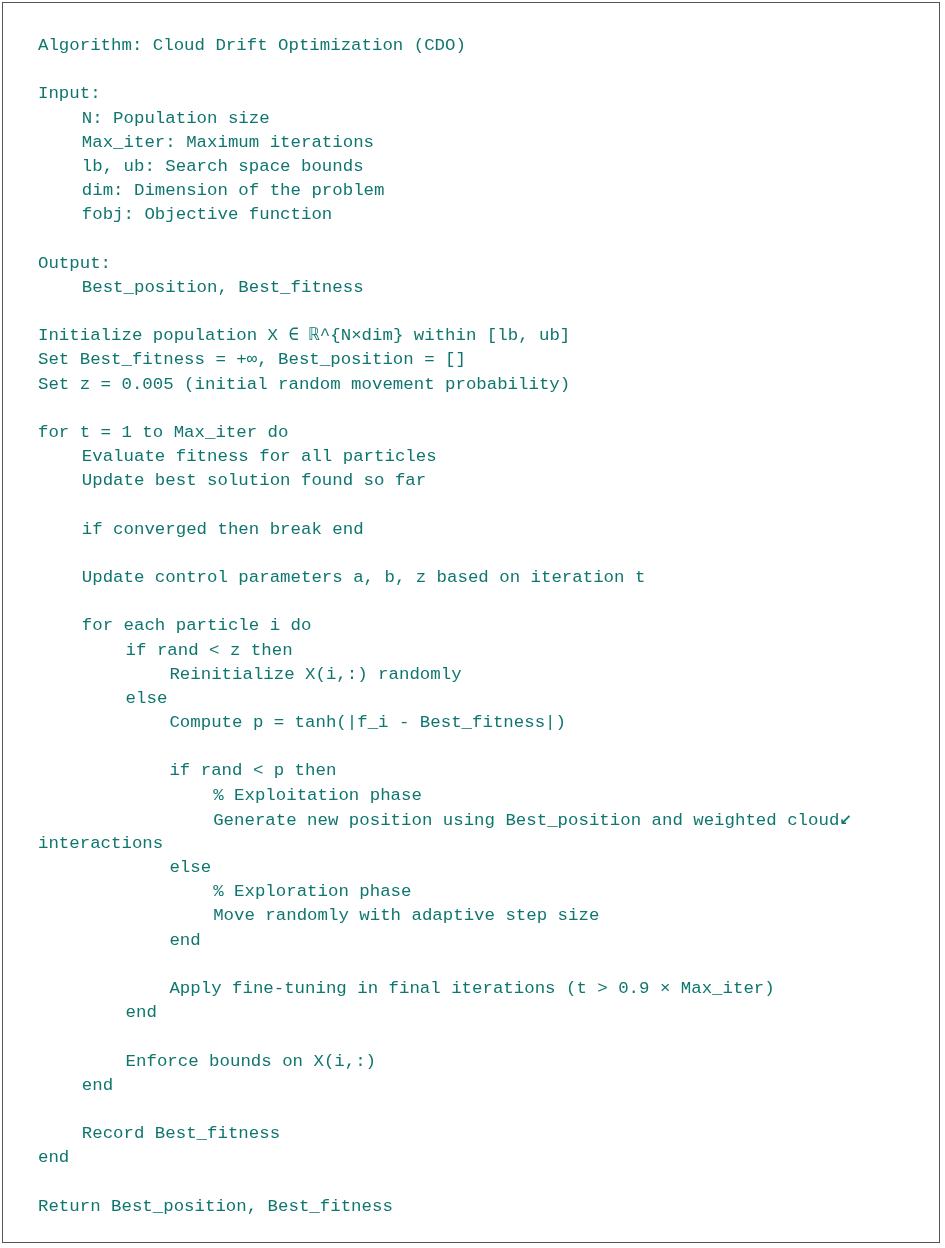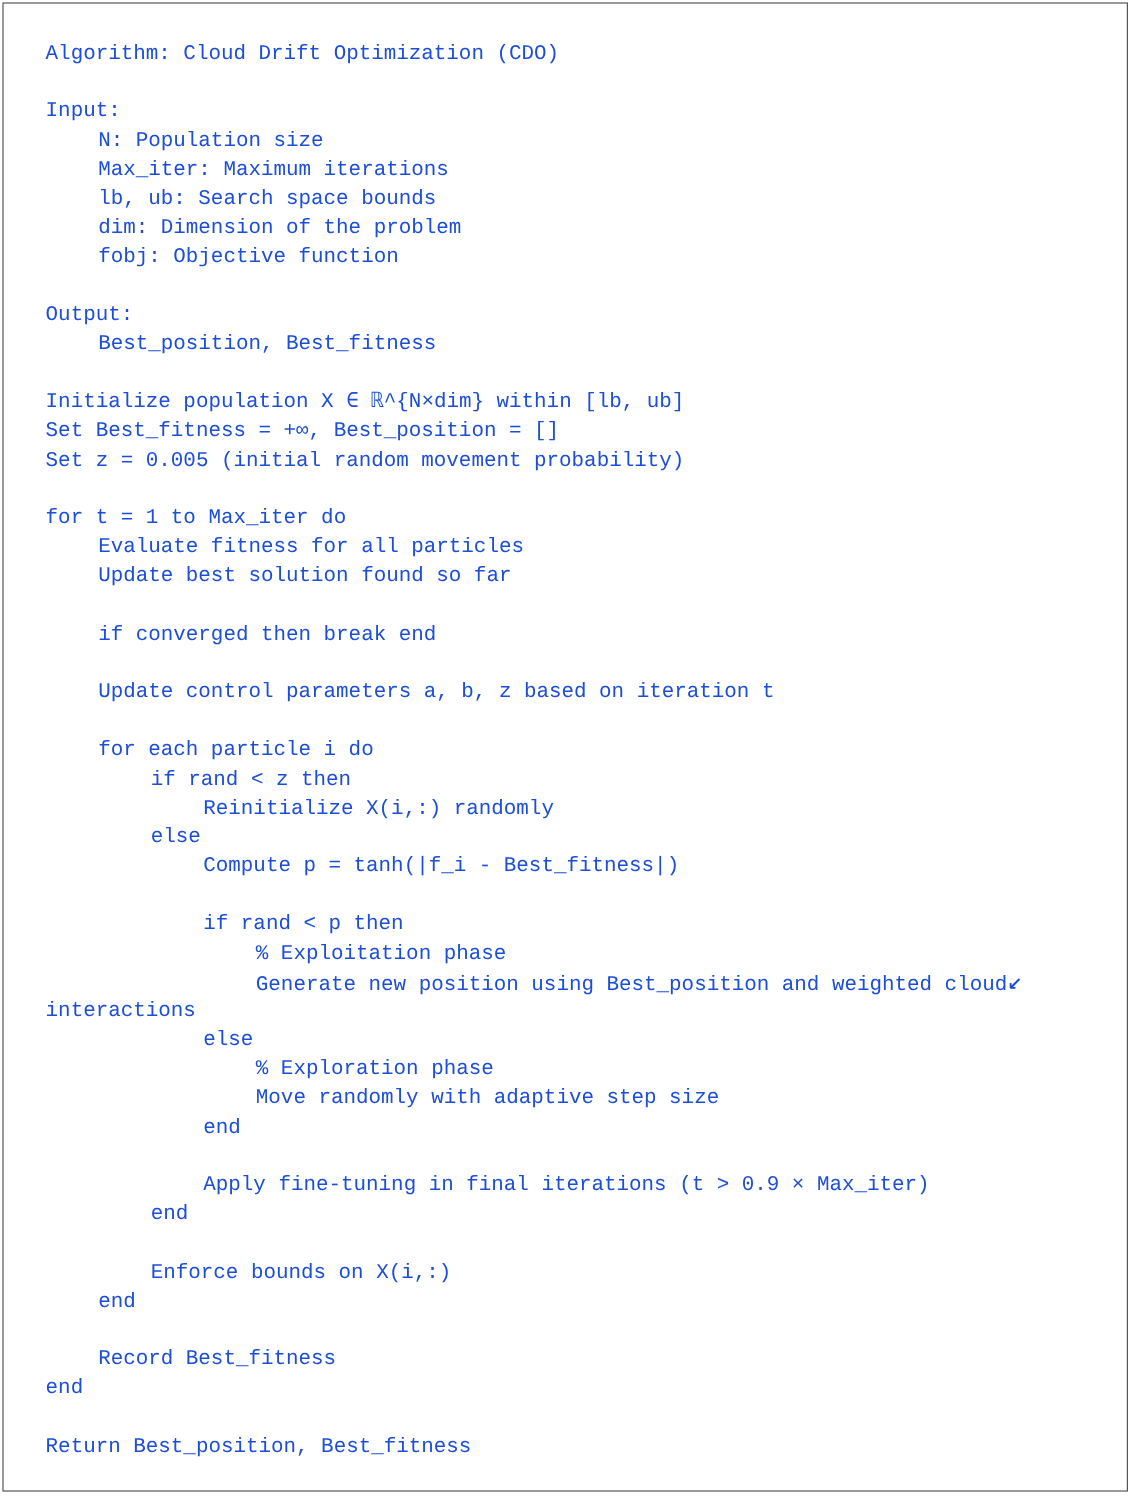--- a/index.html
+++ b/index.html
@@ -4,21 +4,21 @@
   <style>
     html, body { margin: 0; padding: 0; background: #ffffff; }
     body { width: 945px; height: 1248px; position: relative; overflow: hidden; }
     .frame {
       position: absolute; left: 2px; top: 2px; width: 938px; height: 1241px;
       border: 1.5px solid #555; box-sizing: border-box; background: #fff;
     }
     .code {
       position: absolute; left: 0; top: 0; right: 0; bottom: 0;
       font-family: "Liberation Mono", "DejaVu Sans Mono", monospace;
-      font-size: 17.4px; color: #1d4ed8; white-space: pre;
+      font-size: 17.4px; color: #0f766e; white-space: pre;
     }
     .line { position: absolute; left: 35px; height: 24px; line-height: 24px; }
     .wrap-mark { font-family: "DejaVu Sans", sans-serif; font-size: 15px; font-weight: bold; }
   </style>
 </head>
 <body>
 
 <div class="frame">
   <div class="code" id="code"><div class="line" style="top: 31px; left: 35px;"><span>Algorithm: Cloud Drift Optimization (CDO)</span></div><div class="line" style="top: 55.18px; left: 35px;"><span></span></div><div class="line" style="top: 79.36px; left: 35px;"><span>Input:</span></div><div class="line" style="top: 103.54px; left: 78.8px;"><span>N: Population size</span></div><div class="line" style="top: 127.72px; left: 78.8px;"><span>Max_iter: Maximum iterations</span></div><div class="line" style="top: 151.9px; left: 78.8px;"><span>lb, ub: Search space bounds</span></div><div class="line" style="top: 176.08px; left: 78.8px;"><span>dim: Dimension of the problem</span></div><div class="line" style="top: 200.26px; left: 78.8px;"><span>fobj: Objective function</span></div><div class="line" style="top: 224.44px; left: 35px;"><span></span></div><div class="line" style="top: 248.62px; left: 35px;"><span>Output:</span></div><div class="line" style="top: 272.8px; left: 78.8px;"><span>Best_position, Best_fitness</span></div><div class="line" style="top: 296.98px; left: 35px;"><span></span></div><div class="line" style="top: 321.16px; left: 35px;"><span>Initialize population X ∈ ℝ^{N×dim} within [lb, ub]</span></div><div class="line" style="top: 345.34px; left: 35px;"><span>Set Best_fitness = +∞, Best_position = []</span></div><div class="line" style="top: 369.52px; left: 35px;"><span>Set z = 0.005 (initial random movement probability)</span></div><div class="line" style="top: 393.7px; left: 35px;"><span></span></div><div class="line" style="top: 417.88px; left: 35px;"><span>for t = 1 to Max_iter do</span></div><div class="line" style="top: 442.06px; left: 78.8px;"><span>Evaluate fitness for all particles</span></div><div class="line" style="top: 466.24px; left: 78.8px;"><span>Update best solution found so far</span></div><div class="line" style="top: 490.42px; left: 35px;"><span></span></div><div class="line" style="top: 514.6px; left: 78.8px;"><span>if converged then break end</span></div><div class="line" style="top: 538.78px; left: 35px;"><span></span></div><div class="line" style="top: 562.96px; left: 78.8px;"><span>Update control parameters a, b, z based on iteration t</span></div><div class="line" style="top: 587.14px; left: 35px;"><span></span></div><div class="line" style="top: 611.32px; left: 78.8px;"><span>for each particle i do</span></div><div class="line" style="top: 635.5px; left: 122.6px;"><span>if rand &lt; z then</span></div><div class="line" style="top: 659.68px; left: 166.4px;"><span>Reinitialize X(i,:) randomly</span></div><div class="line" style="top: 683.86px; left: 122.6px;"><span>else</span></div><div class="line" style="top: 708.04px; left: 166.4px;"><span>Compute p = tanh(|f_i - Best_fitness|)</span></div><div class="line" style="top: 732.22px; left: 35px;"><span></span></div><div class="line" style="top: 756.4px; left: 166.4px;"><span>if rand &lt; p then</span></div><div class="line" style="top: 780.58px; left: 210.2px;"><span>% Exploitation phase</span></div><div class="line" style="top: 804.76px; left: 210.2px;"><span>Generate new position using Best_position and weighted cloud</span><span class="wrap-mark">↙</span></div><div class="line" style="top: 828.94px; left: 35px;"><span>interactions</span></div><div class="line" style="top: 853.12px; left: 166.4px;"><span>else</span></div><div class="line" style="top: 877.3px; left: 210.2px;"><span>% Exploration phase</span></div><div class="line" style="top: 901.48px; left: 210.2px;"><span>Move randomly with adaptive step size</span></div><div class="line" style="top: 925.66px; left: 166.4px;"><span>end</span></div><div class="line" style="top: 949.84px; left: 35px;"><span></span></div><div class="line" style="top: 974.02px; left: 166.4px;"><span>Apply fine-tuning in final iterations (t &gt; 0.9 × Max_iter)</span></div><div class="line" style="top: 998.2px; left: 122.6px;"><span>end</span></div><div class="line" style="top: 1022.38px; left: 35px;"><span></span></div><div class="line" style="top: 1046.56px; left: 122.6px;"><span>Enforce bounds on X(i,:)</span></div><div class="line" style="top: 1070.74px; left: 78.8px;"><span>end</span></div><div class="line" style="top: 1094.92px; left: 35px;"><span></span></div><div class="line" style="top: 1119.1px; left: 78.8px;"><span>Record Best_fitness</span></div><div class="line" style="top: 1143.28px; left: 35px;"><span>end</span></div><div class="line" style="top: 1167.46px; left: 35px;"><span></span></div><div class="line" style="top: 1191.64px; left: 35px;"><span>Return Best_position, Best_fitness</span></div></div>
 </div>

